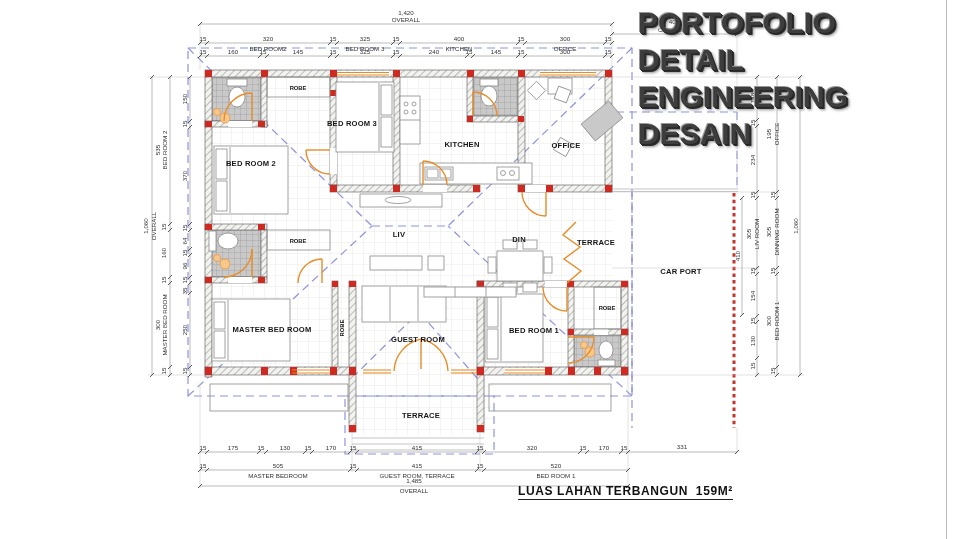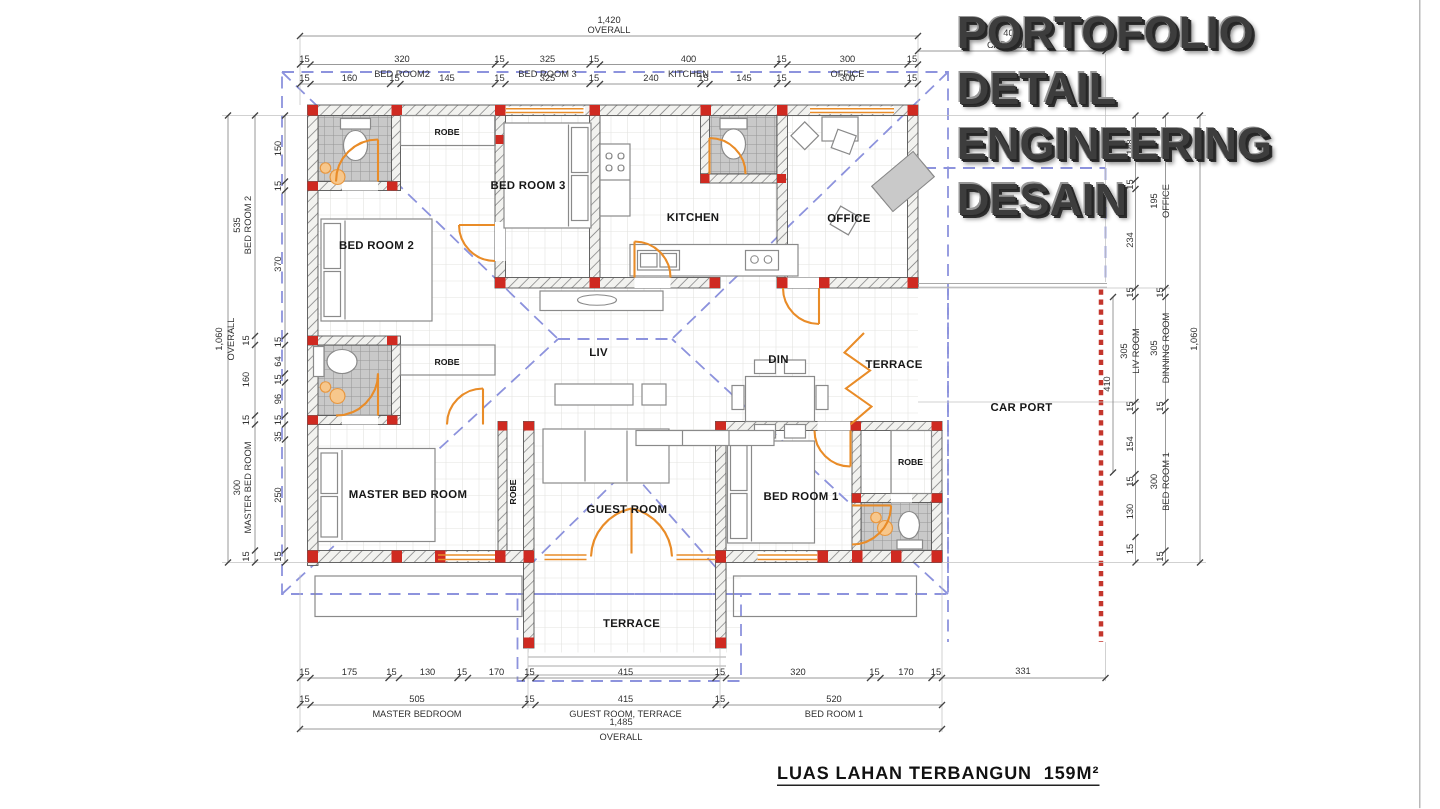--- a/index.html
+++ b/index.html
@@ -2,21 +2,21 @@
 <html><head>
 <meta charset="utf-8">
 <style>
   html,body{margin:0;padding:0;background:#fff;}
   .stage{position:relative;width:960px;height:539px;background:#fff;overflow:hidden;
          font-family:"Liberation Sans",sans-serif;}
   .title-block{position:absolute;left:638px;top:4px;width:310px;
     font-family:"Liberation Sans",sans-serif;font-weight:800;font-size:30px;line-height:37px;
     color:#3d3d3d;letter-spacing:0;
     text-shadow:-1px -1px 0 #979797,1px 1px 0 #262626,2px 2px 0 #2e2e2e,3px 3px 3px rgba(0,0,0,.45);}
-  .caption{position:absolute;left:518px;top:508px;font-size:12px;font-weight:bold;color:#111;
+  .caption{position:absolute;left:518px;top:484px;font-size:12px;font-weight:bold;color:#111;
     letter-spacing:.6px;border-bottom:1.6px solid #222;padding-bottom:1px;white-space:pre;}
   .edge-line{position:absolute;left:946px;top:0;width:1px;height:539px;background:#b9b9b9;}
   svg text{text-anchor:middle;}
   .d{font:6.2px "Liberation Sans",sans-serif;fill:#333;}
   .rm{font:bold 7.6px "Liberation Sans",sans-serif;fill:#161616;letter-spacing:.2px;}
   .rs{font:bold 5.8px "Liberation Sans",sans-serif;fill:#161616;}
   .ln{stroke:#8d8d8d;stroke-width:.6;}
   .tick{stroke:#444;stroke-width:.9;fill:none;}
   .ext{stroke:#c2c2c2;stroke-width:.5;}
   .wall{fill:url(#hatch);stroke:#555;stroke-width:.6;}

